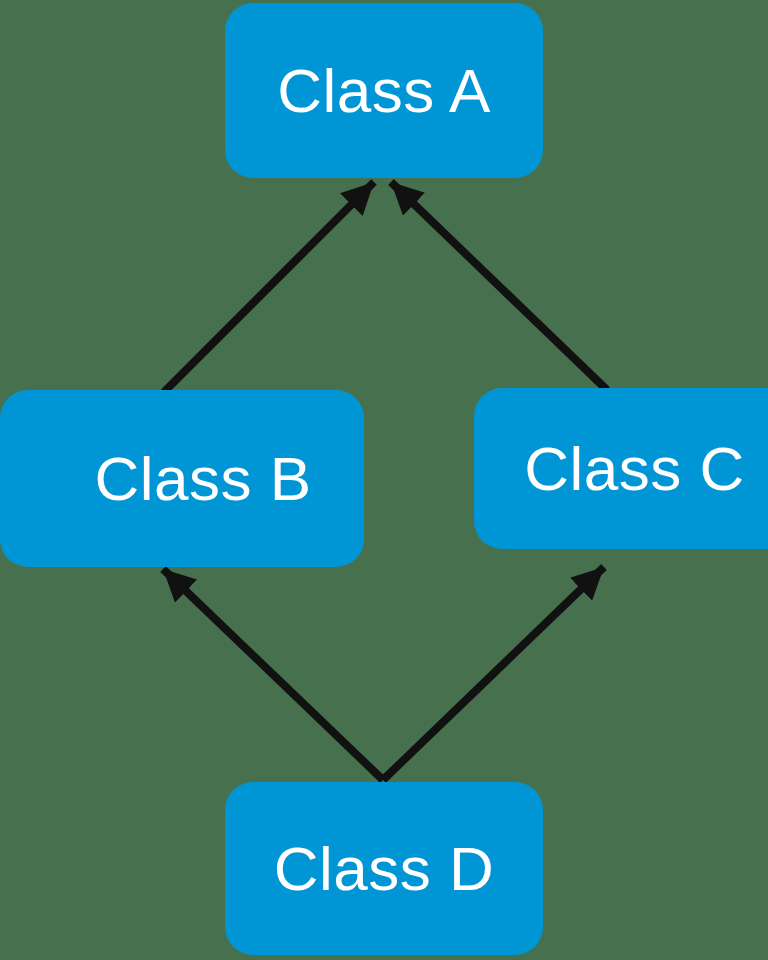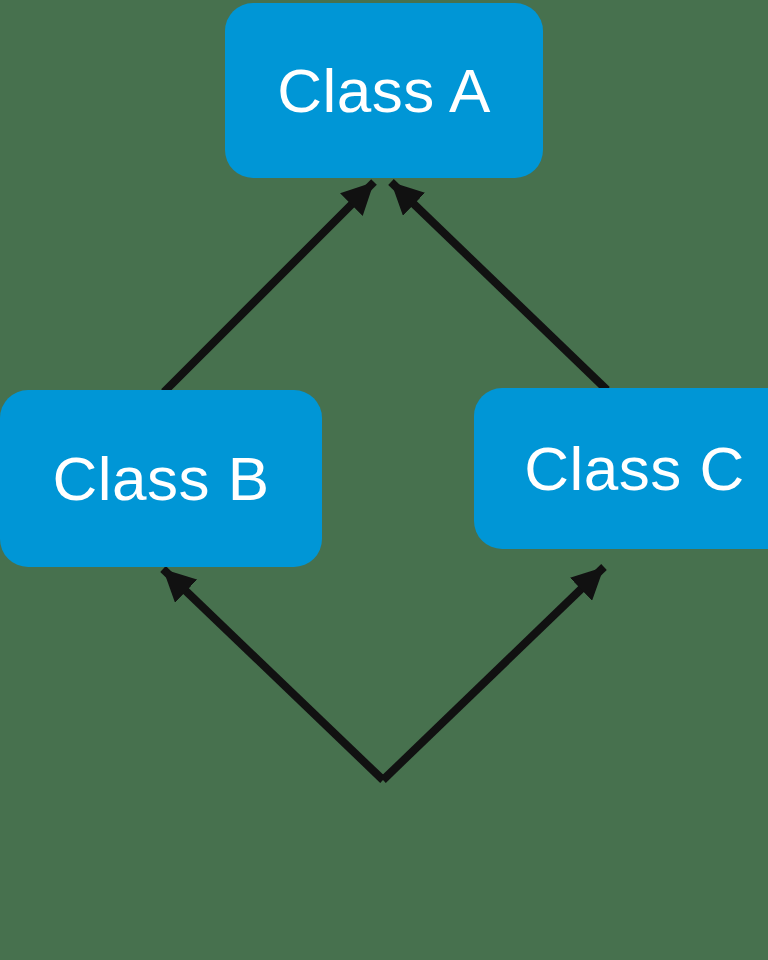--- a/index.html
+++ b/index.html
@@ -43,21 +43,21 @@
     align-items: center;
     justify-content: center;
   }
   .node span {
     color: var(--node-text);
     font-size: 62px;
     letter-spacing: 0.5px;
     white-space: nowrap;
   }
   .node-a { left: 225px; top: 3px;   width: 318px; height: 175px; }
-  .node-b { left: 0px;   top: 390px; width: 322px; height: 177px; }
+  .node-b { left: 0px;   top: 390px; width: 322px; height: 177px; padding-left: 42px; }
   .node-c { left: 474px; top: 388px; width: 321px; height: 161px; }
   .node-d { left: 225px; top: 782px; width: 318px; height: 173px; }
 </style>
 </head>
 <body>
 
 <div class="canvas">
 
   <svg class="edges" width="768" height="960" viewBox="0 0 768 960" xmlns="http://www.w3.org/2000/svg">
     <defs>
@@ -76,14 +76,17 @@
   </div>
 
   <div class="node node-b">
     <span>Class B</span>
   </div>
 
   <div class="node node-c">
     <span>Class C</span>
   </div>
 
+  <div class="node node-d">
+    <span>Class D</span>
+  </div>
 
 </div>
 
 </body></html>

